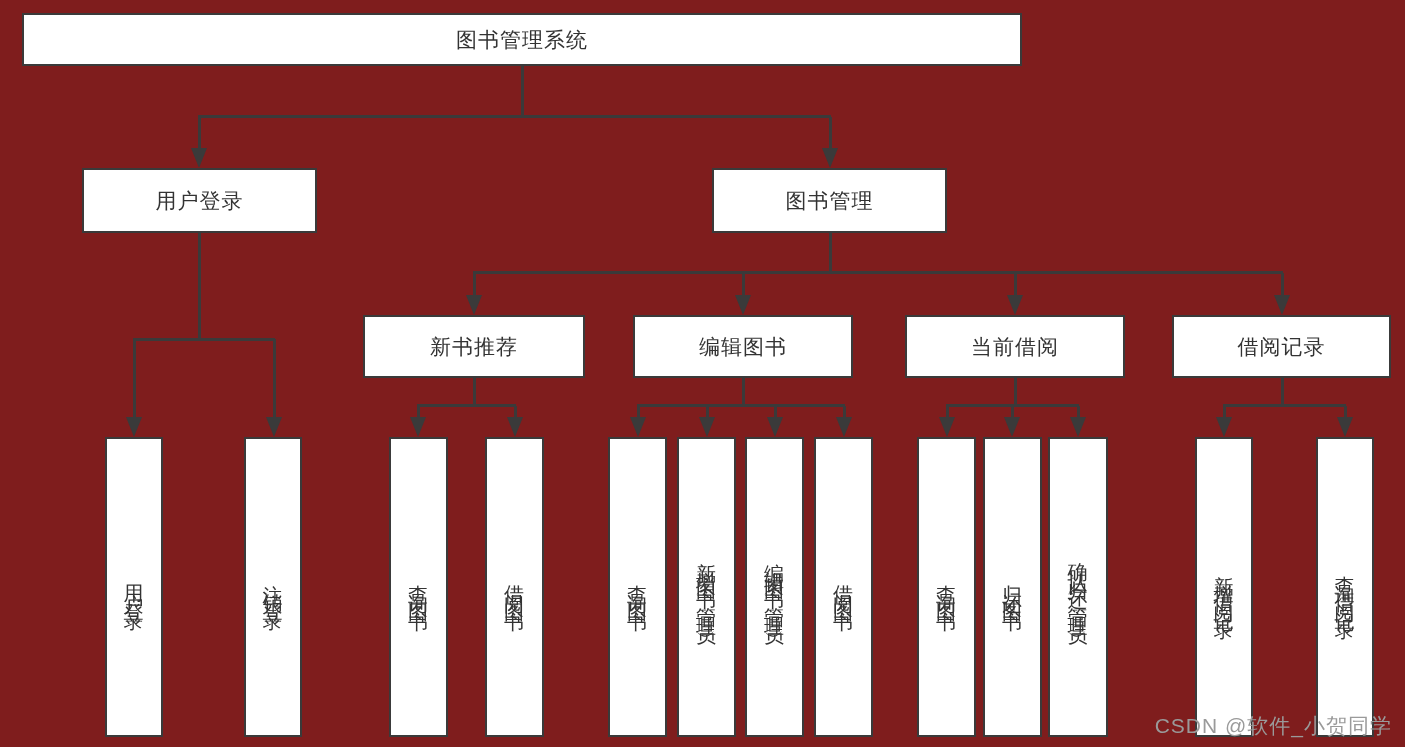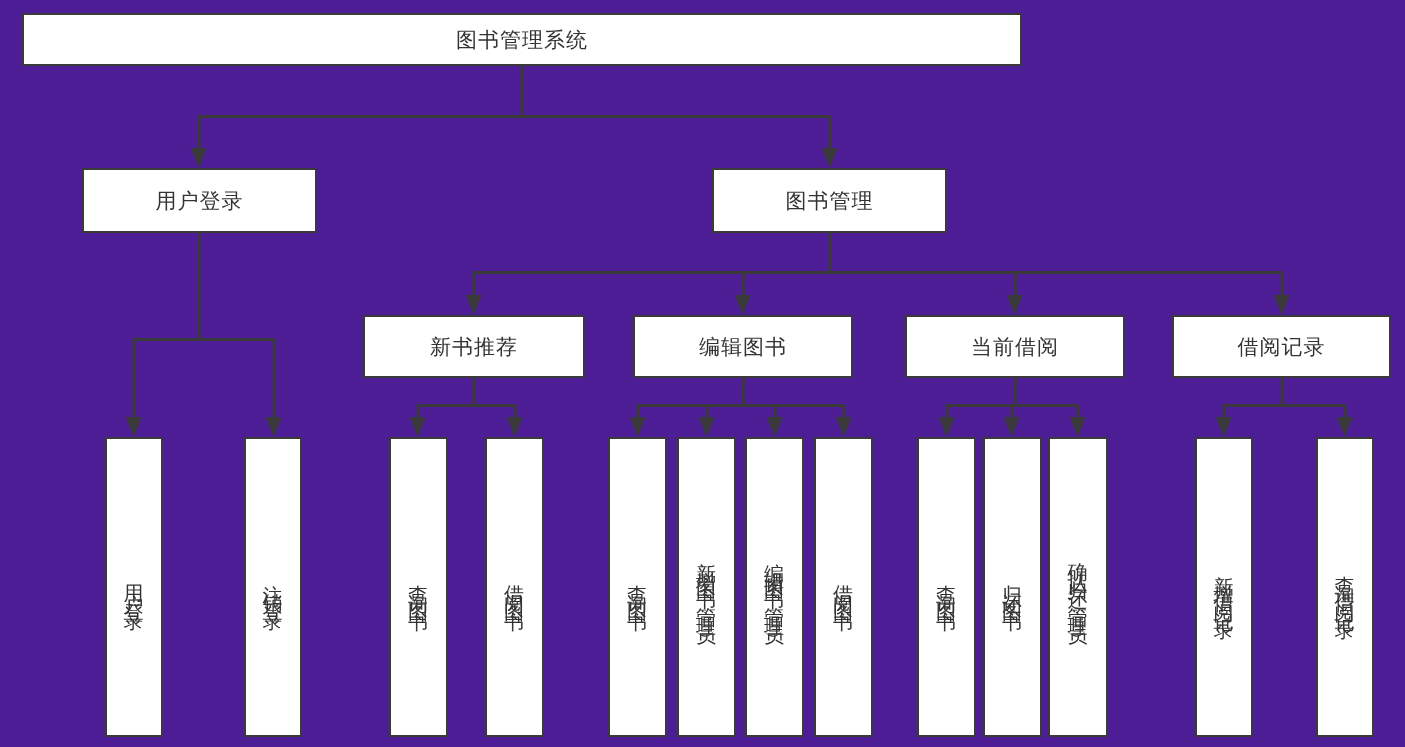--- a/index.html
+++ b/index.html
@@ -1,19 +1,19 @@
 <!DOCTYPE html>
 <html><head>
 <meta charset="utf-8">
 <style>
   html,body{margin:0;padding:0;background:#ffffff;}
   #stage{
     position:relative;
     width:1405px;height:747px;
-    background:#4c1d95;
+    background:#7f1d1d;
     overflow:hidden;
     font-family:"Liberation Sans","DejaVu Sans",sans-serif;
   }
   .hbox{
     position:absolute;
     box-sizing:border-box;
     border:2.5px solid #3a3a3a;
     background:#ffffff;
     display:flex;align-items:center;justify-content:center;
   }
@@ -114,20 +114,21 @@
     <span>确认归还（管理员）</span>
   </div>
 
   <div class="vbox" style="left:1195px;width:58px">
     <span>新增借阅记录</span>
   </div>
   <div class="vbox" style="left:1316px;width:58px">
     <span>查询借阅记录</span>
   </div>
 
+  <div id="watermark">CSDN @软件_小贺同学</div>
 <div class="vline" style="left: 520.5px; top: 66px; height: 51px; background: rgb(58, 58, 58);"></div>
     <div class="vline" style="left: 197.5px; top: 117px; height: 35px; background: rgb(58, 58, 58);"></div>
     <div class="vline" style="left: 828.5px; top: 117px; height: 35px; background: rgb(58, 58, 58);"></div>
     <div class="vline" style="left: 197.5px; top: 233px; height: 107px; background: rgb(58, 58, 58);"></div>
     <div class="vline" style="left: 828.5px; top: 233px; height: 40px; background: rgb(58, 58, 58);"></div>
     <div class="vline" style="left: 132.5px; top: 339px; height: 84px; background: rgb(58, 58, 58);"></div>
     <div class="vline" style="left: 272.5px; top: 339px; height: 84px; background: rgb(58, 58, 58);"></div>
     <div class="vline" style="left: 472.5px; top: 273px; height: 26px; background: rgb(58, 58, 58);"></div>
     <div class="vline" style="left: 741.5px; top: 273px; height: 26px; background: rgb(58, 58, 58);"></div>
     <div class="vline" style="left: 1013.5px; top: 273px; height: 26px; background: rgb(58, 58, 58);"></div>

